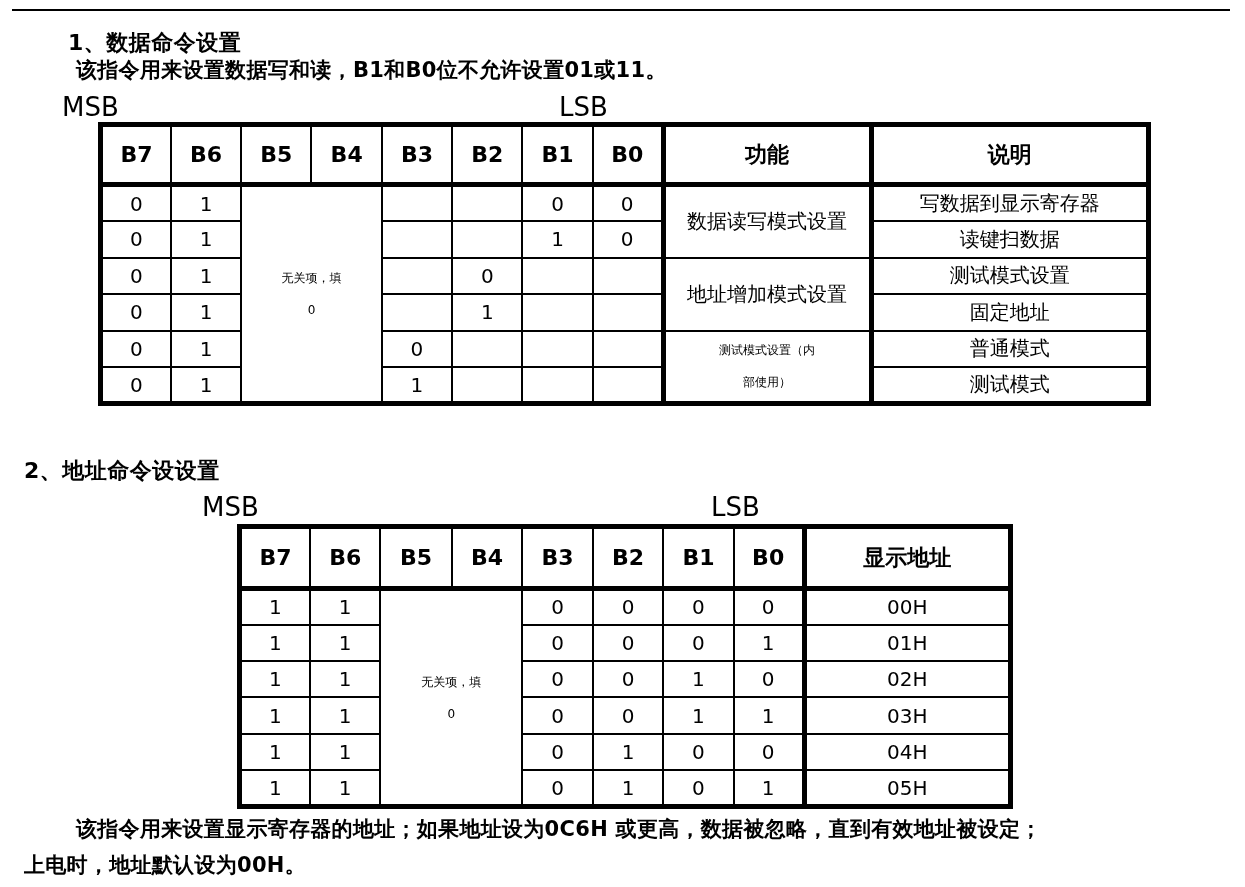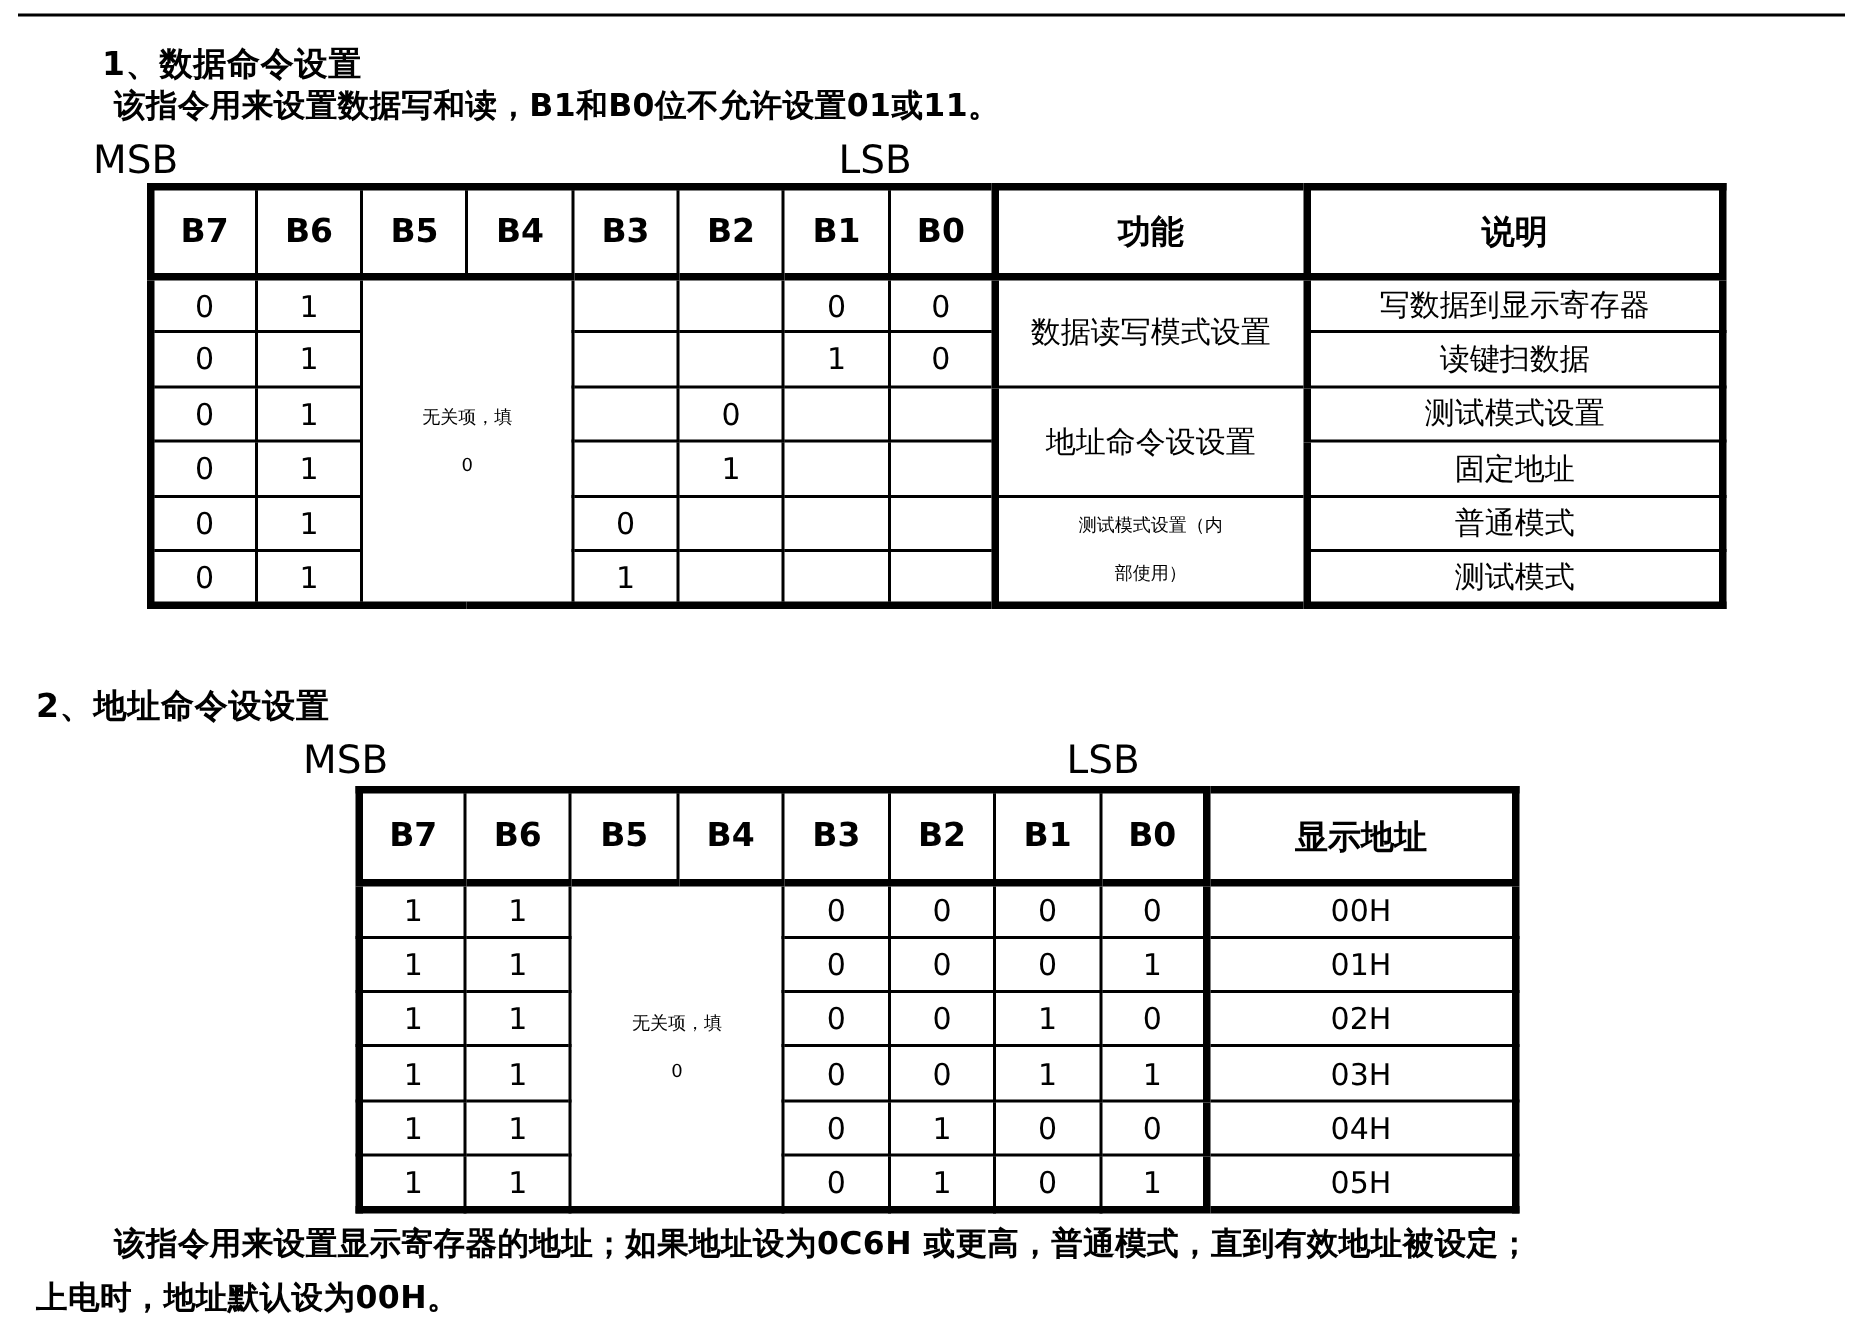--- a/index.html
+++ b/index.html
@@ -90,21 +90,21 @@
       <td>0</td>
       <td class="thick-left">读键扫数据</td>
     </tr>
     <tr>
       <td>0</td>
       <td>1</td>
       <td></td>
       <td>0</td>
       <td></td>
       <td></td>
-      <td rowspan="2" class="thick-left">地址命令设设置</td>
+      <td rowspan="2" class="thick-left">地址增加模式设置</td>
       <td class="thick-left">测试模式设置</td>
     </tr>
     <tr>
       <td>0</td>
       <td>1</td>
       <td></td>
       <td>1</td>
       <td></td>
       <td></td>
       <td class="thick-left">固定地址</td>
@@ -218,14 +218,14 @@
       <td>1</td>
       <td>0</td>
       <td>1</td>
       <td>0</td>
       <td>1</td>
       <td class="thick-left">05H</td>
     </tr>
   </tbody>
 </table>
 
-<div class="para" style="left:76px; top:815px;">该指令用来设置显示寄存器的地址；如果地址设为0C6H 或更高，普通模式，直到有效地址被设定；</div>
+<div class="para" style="left:76px; top:815px;">该指令用来设置显示寄存器的地址；如果地址设为0C6H 或更高，数据被忽略，直到有效地址被设定；</div>
 <div class="para" style="left:24px; top:851px;">上电时，地址默认设为00H。</div>
 
 </body></html>

